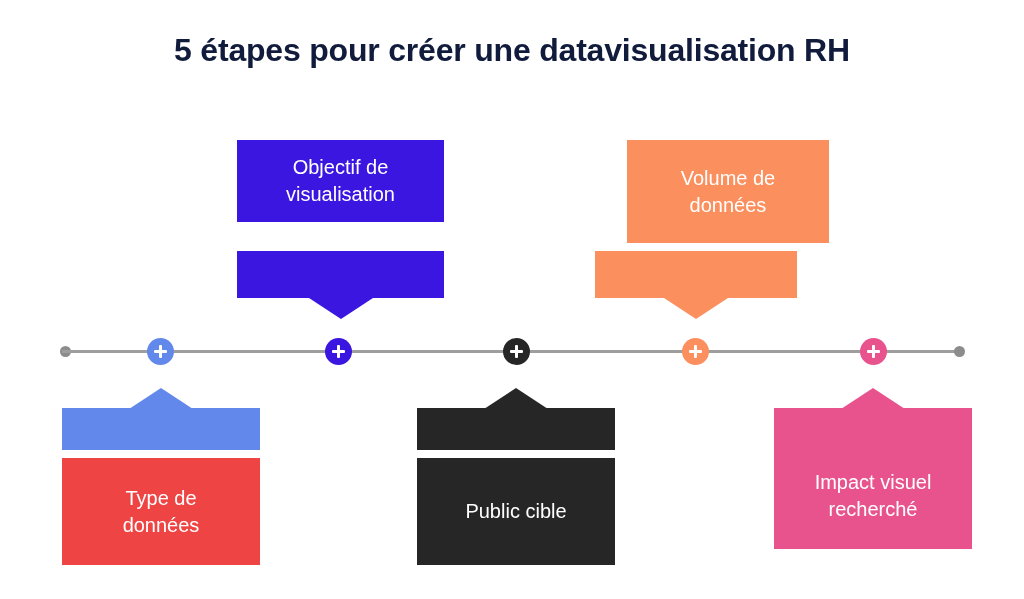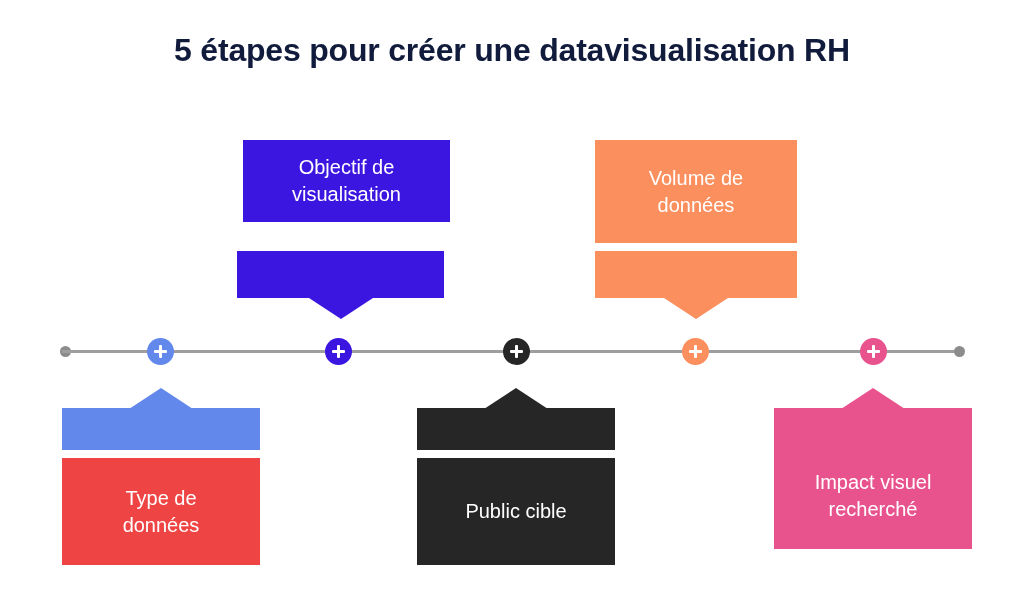--- a/index.html
+++ b/index.html
@@ -99,27 +99,27 @@
   .card-top .card-body   { left: 0; top: 0; }
   .card-top .card-tab    { left: 0; }
   .card-top .card-pointer{ }
 
   
   .card-bottom .card-tab { left: 0; }
   .card-bottom .card-body{ left: 0; }
 
   
   #card-objectif { left: 237px; top: 140px; width: 207px; }
-  #card-objectif .card-body    { width: 207px; height: 82px; background: #3b15e0; margin-left: 6px; }
+  #card-objectif .card-body    { width: 207px; height: 82px; background: #3b15e0; }
   #card-objectif .card-tab     { top: 111px; width: 207px; height: 47px; background: #3b15e0; }
   #card-objectif .card-pointer { top: 158px; left: 72px; border-top: 21px solid #3b15e0; }
 
   
   #card-volume { left: 595px; top: 140px; width: 202px; }
-  #card-volume .card-body    { width: 202px; height: 103px; background: #fb8f5e; }
+  #card-volume .card-body    { width: 202px; height: 103px; background: #fb8f5e; margin-left: 32px; }
   #card-volume .card-tab     { top: 111px; width: 202px; height: 47px; background: #fb8f5e; }
   #card-volume .card-pointer { top: 158px; left: 69px; border-top: 21px solid #fb8f5e; }
 
   
   #card-type { left: 62px; top: 388px; width: 198px; }
   #card-type .card-pointer { top: 0; left: 67px; border-bottom: 21px solid #6288ec; }
   #card-type .card-tab     { top: 20px; width: 198px; height: 42px; background: #6288ec; }
   #card-type .card-body    { top: 70px; width: 198px; height: 107px; background: #ef4444; }
 
   

